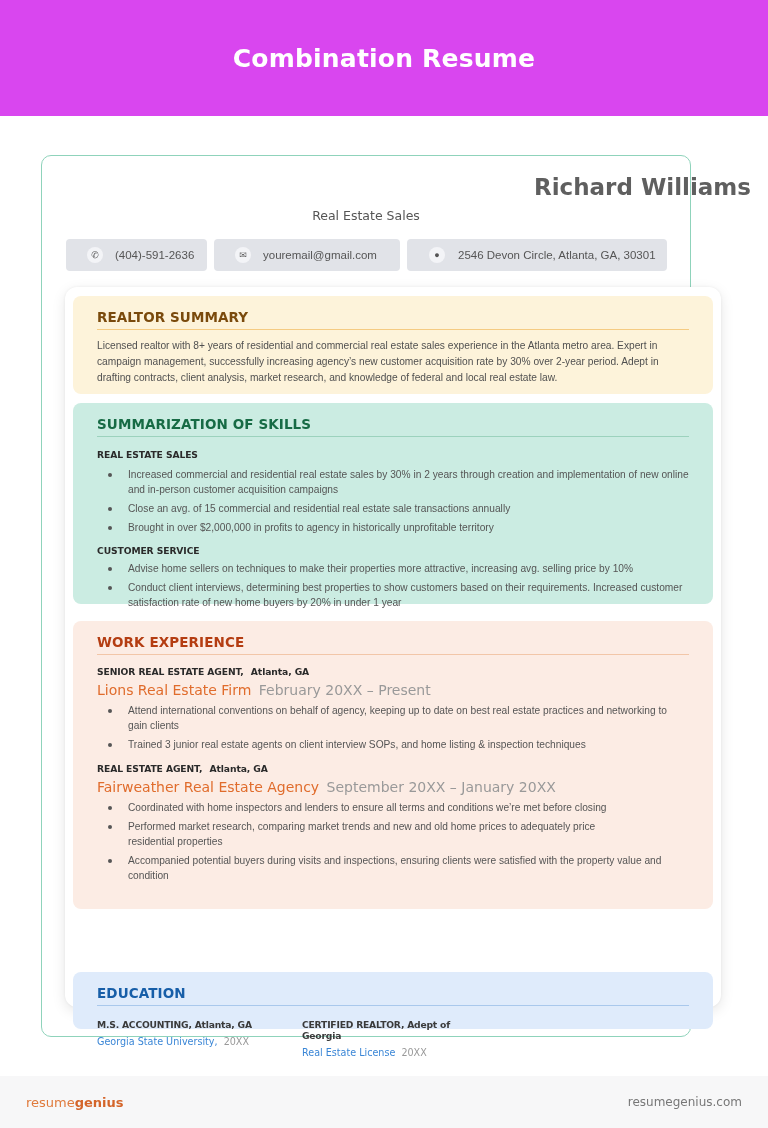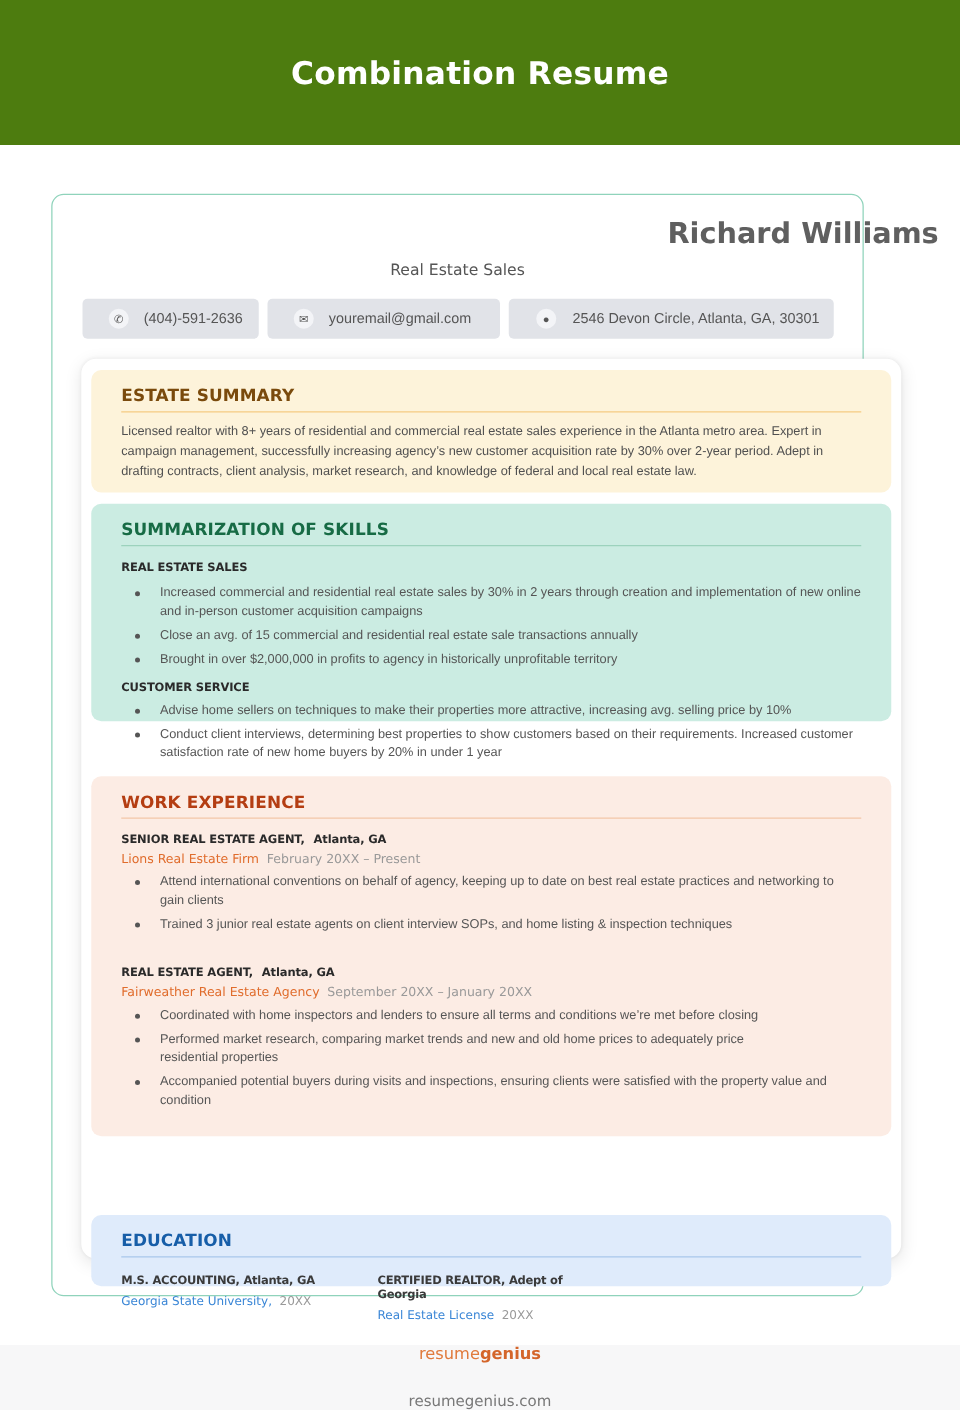--- a/index.html
+++ b/index.html
@@ -1,21 +1,21 @@
 <!DOCTYPE html>
 <html><head>
 <meta charset="utf-8">
 <style>
   * { box-sizing: border-box; margin: 0; padding: 0; }
   html, body { width: 768px; height: 1128px; background: #ffffff; overflow: hidden; }
   body { font-family: "Liberation Sans", sans-serif; color: #444; position: relative; }
 
   .top-banner {
     position: absolute; left: 0; top: 0; width: 768px; height: 116px;
-    background: #4d7c0f;
+    background: #d946ef;
     display: flex; align-items: center; justify-content: center;
   }
   .top-banner h1 {
     color: #fff; font-family: "DejaVu Sans", sans-serif; font-weight: bold;
     font-size: 25px; letter-spacing: 0.2px;
   }
 
   .frame {
     position: absolute; left: 41px; top: 155px; width: 650px; height: 882px;
     border: 1.5px solid #8fd3bb; border-radius: 10px; background: #fff;
@@ -53,21 +53,21 @@
   .section {
     position: absolute; left: 73px; width: 640px; border-radius: 8px;
     padding: 0 24px;
   }
   .section .sec-title {
     font-family: "DejaVu Sans", sans-serif; font-weight: bold; font-size: 13.5px;
     padding-top: 13px; padding-bottom: 4px; border-bottom: 1.5px solid; letter-spacing: 0.1px;
   }
   .sec-summary { top: 296px; height: 98px; background: #fdf3da; }
   .sec-summary .sec-title { color: #7a4a0c; border-color: #f5cb82; }
-  .sec-skills { top: 403px; height: 174px; background: #cbece2; }
+  .sec-skills { top: 403px; height: 201px; background: #cbece2; }
   .sec-skills .sec-title { color: #176b45; border-color: #9cd2bd; }
   .sec-work { top: 621px; height: 288px; background: #fcece4; }
   .sec-work .sec-title { color: #b43d12; border-color: #f2c6a8; }
   .sec-edu { top: 972px; height: 57px; background: #dfebfb; }
   .sec-edu .sec-title { color: #175ea8; border-color: #a9c8ec; }
 
   .para { font-size: 10.2px; line-height: 16px; color: #505050; margin-top: 8px; }
 
   .sub-head {
     font-family: "DejaVu Sans", sans-serif; font-weight: bold; font-size: 9.2px;
@@ -78,34 +78,34 @@
   ul.bullets { list-style: none; margin-left: 10px; }
   ul.bullets li {
     position: relative; padding-left: 21px; font-size: 10.2px; line-height: 15px;
     color: #555; margin-bottom: 4px;
   }
   ul.bullets li::before {
     content: ""; position: absolute; left: 1px; top: 6px; width: 4px; height: 4px;
     border-radius: 50%; background: #555;
   }
 
-  .job-meta { font-family: "DejaVu Sans", sans-serif; font-size: 10px; margin: 5px 0 5px; }
+  .job-meta { font-family: "DejaVu Sans", sans-serif; font-size: 14px; margin: 5px 0 5px; }
   .job-meta .company { color: #e06c2c; }
   .job-meta .dates { color: #999; margin-left: 3px; }
 
   .edu-grid { display: flex; margin-top: 13px; }
   .edu-col { width: 205px; }
   .edu-col .degree { font-family: "DejaVu Sans", sans-serif; font-weight: bold; font-size: 9.2px; color: #3a3a3a; letter-spacing: -0.2px; }
   .edu-col .school-line { font-family: "DejaVu Sans", sans-serif; font-size: 9.6px; margin-top: 6px; }
   .edu-col .school { color: #3a86d6; }
   .edu-col .year { color: #999; margin-left: 3px; }
 
   .footer {
     position: absolute; left: 0; top: 1076px; width: 768px; height: 52px; background: #f7f7f8;
-    display: flex; align-items: center; justify-content: space-between; padding: 0 26px; flex-direction: column;
+    display: flex; align-items: center; justify-content: space-between; padding: 0 26px;
   }
   .brand { font-family: "DejaVu Sans", sans-serif; font-size: 13px; color: #e07a3c; }
   .brand b { color: #d4652a; }
   .site { font-family: "DejaVu Sans", sans-serif; font-size: 12px; color: #777; }
 </style>
 </head>
 <body>
 
 <div class="top-banner">
   <h1>Combination Resume</h1>
@@ -125,21 +125,21 @@
   <span>youremail@gmail.com</span>
 </div>
 <div class="contact c-addr">
   <span class="ico">●</span>
   <span>2546 Devon Circle, Atlanta, GA, 30301</span>
 </div>
 
 <div class="card"></div>
 
 <div class="section sec-summary">
-  <div class="sec-title">ESTATE SUMMARY</div>
+  <div class="sec-title">REALTOR SUMMARY</div>
   <p class="para">Licensed realtor with 8+ years of residential and commercial real estate sales experience in the Atlanta metro area. Expert in campaign management, successfully increasing agency’s new customer acquisition rate by 30% over 2-year period. Adept in drafting contracts, client analysis, market research, and knowledge of federal and local real estate law.</p>
 </div>
 
 <div class="section sec-skills">
   <div class="sec-title">SUMMARIZATION OF SKILLS</div>
   <div class="sub-head" style="margin-top:12px;margin-bottom:7px;">REAL ESTATE SALES</div>
   <ul class="bullets">
     <li>Increased commercial and residential real estate sales by 30% in 2 years through creation and implementation of new online and in-person customer acquisition campaigns</li>
     <li>Close an avg. of 15 commercial and residential real estate sale transactions annually</li>
     <li>Brought in over $2,000,000 in profits to agency in historically unprofitable territory</li>
@@ -160,21 +160,21 @@
   </div>
   <div class="job-meta">
     <span class="company">Lions Real Estate Firm</span>
     <span class="dates">February 20XX – Present</span>
   </div>
   <ul class="bullets">
     <li>Attend international conventions on behalf of agency, keeping up to date on best real estate practices and networking to gain clients</li>
     <li>Trained 3 junior real estate agents on client interview SOPs, and home listing &amp; inspection techniques</li>
   </ul>
 
-  <div class="sub-head" style="margin-top:26px;">
+  <div class="sub-head" style="margin-top:11px;">
     <span>REAL ESTATE AGENT,</span>
     <span class="loc">Atlanta, GA</span>
   </div>
   <div class="job-meta">
     <span class="company">Fairweather Real Estate Agency</span>
     <span class="dates">September 20XX – January 20XX</span>
   </div>
   <ul class="bullets">
     <li>Coordinated with home inspectors and lenders to ensure all terms and conditions we’re met before closing</li>
     <li style="padding-right:70px;">Performed market research, comparing market trends and new and old home prices to adequately price residential properties</li>

